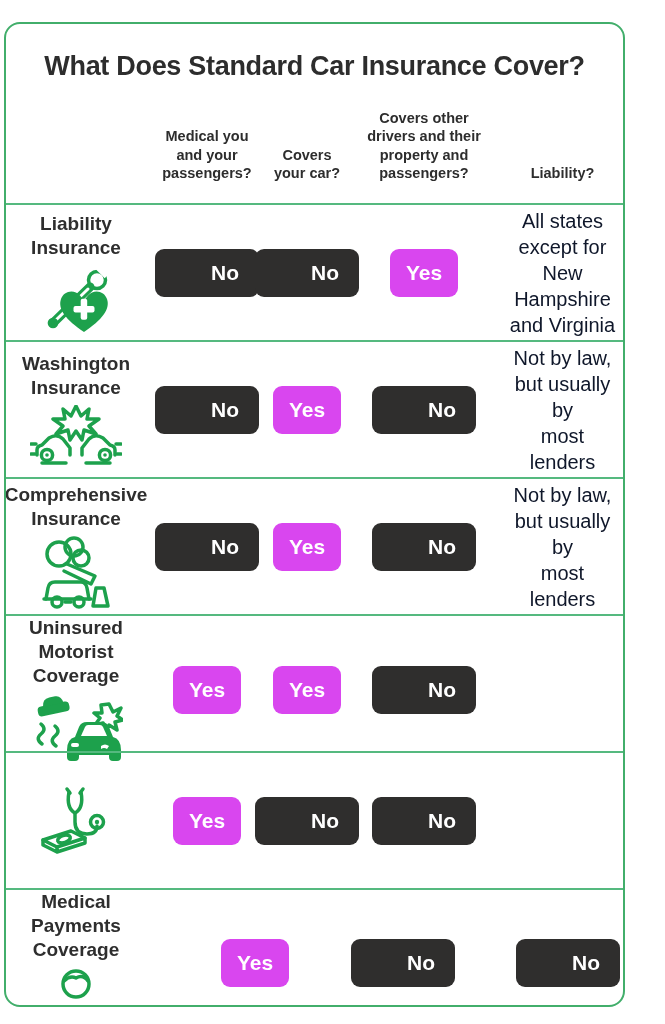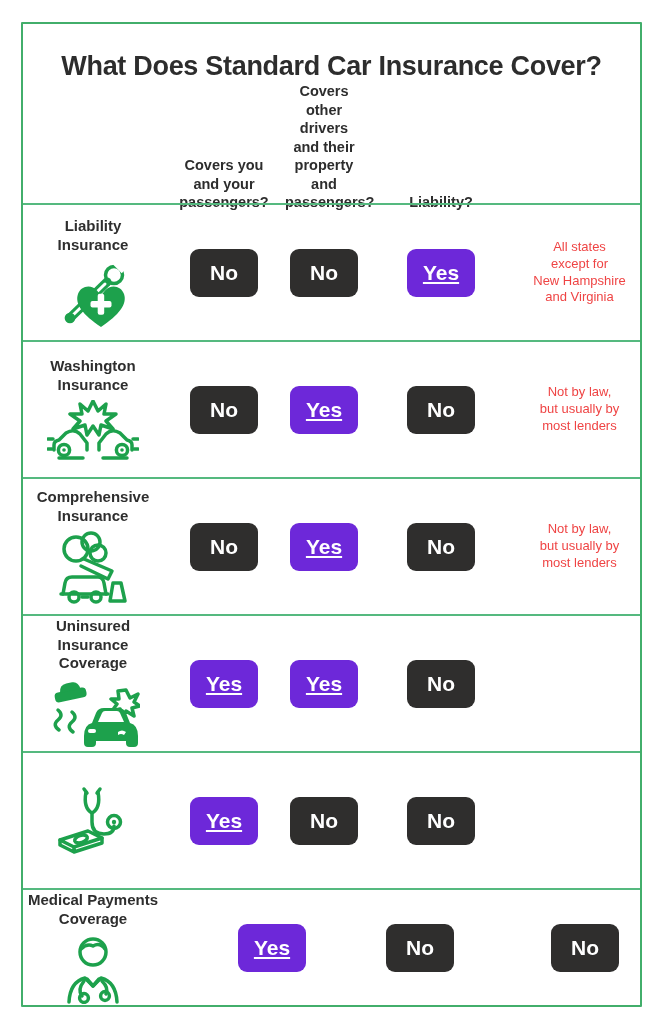--- a/index.html
+++ b/index.html
@@ -10,27 +10,27 @@
     font-family: "Liberation Sans", sans-serif;
   }
   .stage {
     position: relative;
     width: 665px;
     height: 1024px;
     background: #ffffff;
   }
   .card {
     position: absolute;
-    left: 21px;
+    left: 4px;
     top: 22px;
     width: 617px;
     height: 981px;
     background: #ffffff;
     border: 2px solid #42ae6b;
-    border-radius: 1px;
+    border-radius: 16px;
     display: flex;
     flex-direction: column;
     overflow: hidden;
   }
   .header {
     height: 179px;
     display: flex;
     flex-direction: column;
     flex: none;
   }
@@ -59,67 +59,69 @@
     display: grid;
     grid-template-columns: 140px 122px 78px 156px 1fr;
     align-items: center;
     border-top: 2px solid #55b97f;
     height: 135px;
     flex: none;
   }
   .row:last-child { flex: 1; height: auto; gap: 48px; }
   .cell { display: flex; flex-direction: column; align-items: center; justify-content: center; }
   .row-label {
-    font-size: 15px;
+    font-size: 19px;
     font-weight: bold;
     color: #2e2e2e;
     text-align: center;
     line-height: 1.25;
     white-space: pre-line;
     margin-bottom: 5px;
   }
   .badge {
     width: 68px;
     height: 48px;
     border-radius: 9px;
     display: flex;
     align-items: center;
     justify-content: center;
     color: #ffffff;
     font-size: 21px;
     font-weight: bold;
   }
-  .badge.yes { background: #6d28d9; text-decoration: underline; }
-  .badge.no  { background: #2f2e2d; }
+  .badge.yes { background: #d946ef; }
+  .badge.no  { background: #2f2e2d; padding-left: 36px; }
   .required {
     text-align: center;
-    font-size: 13px;
-    color: #ef4444;
+    font-size: 20px;
+    color: #0f172a;
     line-height: 1.3;
     white-space: pre-line;
     padding: 0 4px;
   }
   .icon svg { display: block; }
   .g-stroke { fill: none; stroke: #1da14c; stroke-width: 3.5; stroke-linecap: round; stroke-linejoin: round; }
   .g-fill   { fill: #1da14c; stroke: none; }
   .w-fill   { fill: #ffffff; stroke: none; }
 </style>
 </head>
 <body>
 
 <div class="stage">
   <div class="card">
 
     <div class="header">
       <div class="title">What Does Standard Car Insurance Cover?</div>
       <div class="col-headers">
         <div></div>
-        <div>Covers you
+        <div>Medical you
 and your
 passengers?</div>
+        <div>Covers
+your car?</div>
         <div>Covers other
 drivers and their
 property and
 passengers?</div>
         <div>Liability?</div>
       </div>
     </div>
 
     <div class="row">
       <div class="cell">
@@ -218,21 +220,21 @@
         <div class="badge no">No</div>
       </div>
       <div class="required">Not by law,
 but usually by
 most lenders</div>
     </div>
 
     <div class="row">
       <div class="cell">
         <div class="row-label">Uninsured
-Insurance Coverage</div>
+Motorist Coverage</div>
         <div class="icon">
           <svg width="94" height="72" viewBox="0 0 94 72">
             <g transform="rotate(-12 24 14)">
               <rect class="g-fill" x="8" y="12" width="32" height="10" rx="4"></rect>
               <path class="g-fill" d="M14 13 Q15 5 22 5 L28 5 Q34 5 35 13 Z"></path>
             </g>
             <path class="g-stroke" d="M12 32 q6 5 0 10 q-6 5 1 10" stroke-width="4"></path>
             <path class="g-stroke" d="M26 34 q6 5 0 10 q-6 5 1 10" stroke-width="4"></path>
             <polygon class="g-stroke" stroke-width="2.4" fill="#fff" points="80,12 84,20 92,16 88,24 94,28 86,30 88,38 80,33 76,40 74,31 66,33 71,26 65,21 73,21 72,13"></polygon>
             <path class="g-fill" d="M38 58 Q38 47 46 45 L50 35 Q52 30 58 30 L72 30 Q78 30 80 35 L84 45 Q92 47 92 58 L92 65 Q92 69 88 69 L84 69 Q80 69 80 65 L80 63 L50 63 L50 65 Q50 69 46 69 L42 69 Q38 69 38 65 Z"></path>

